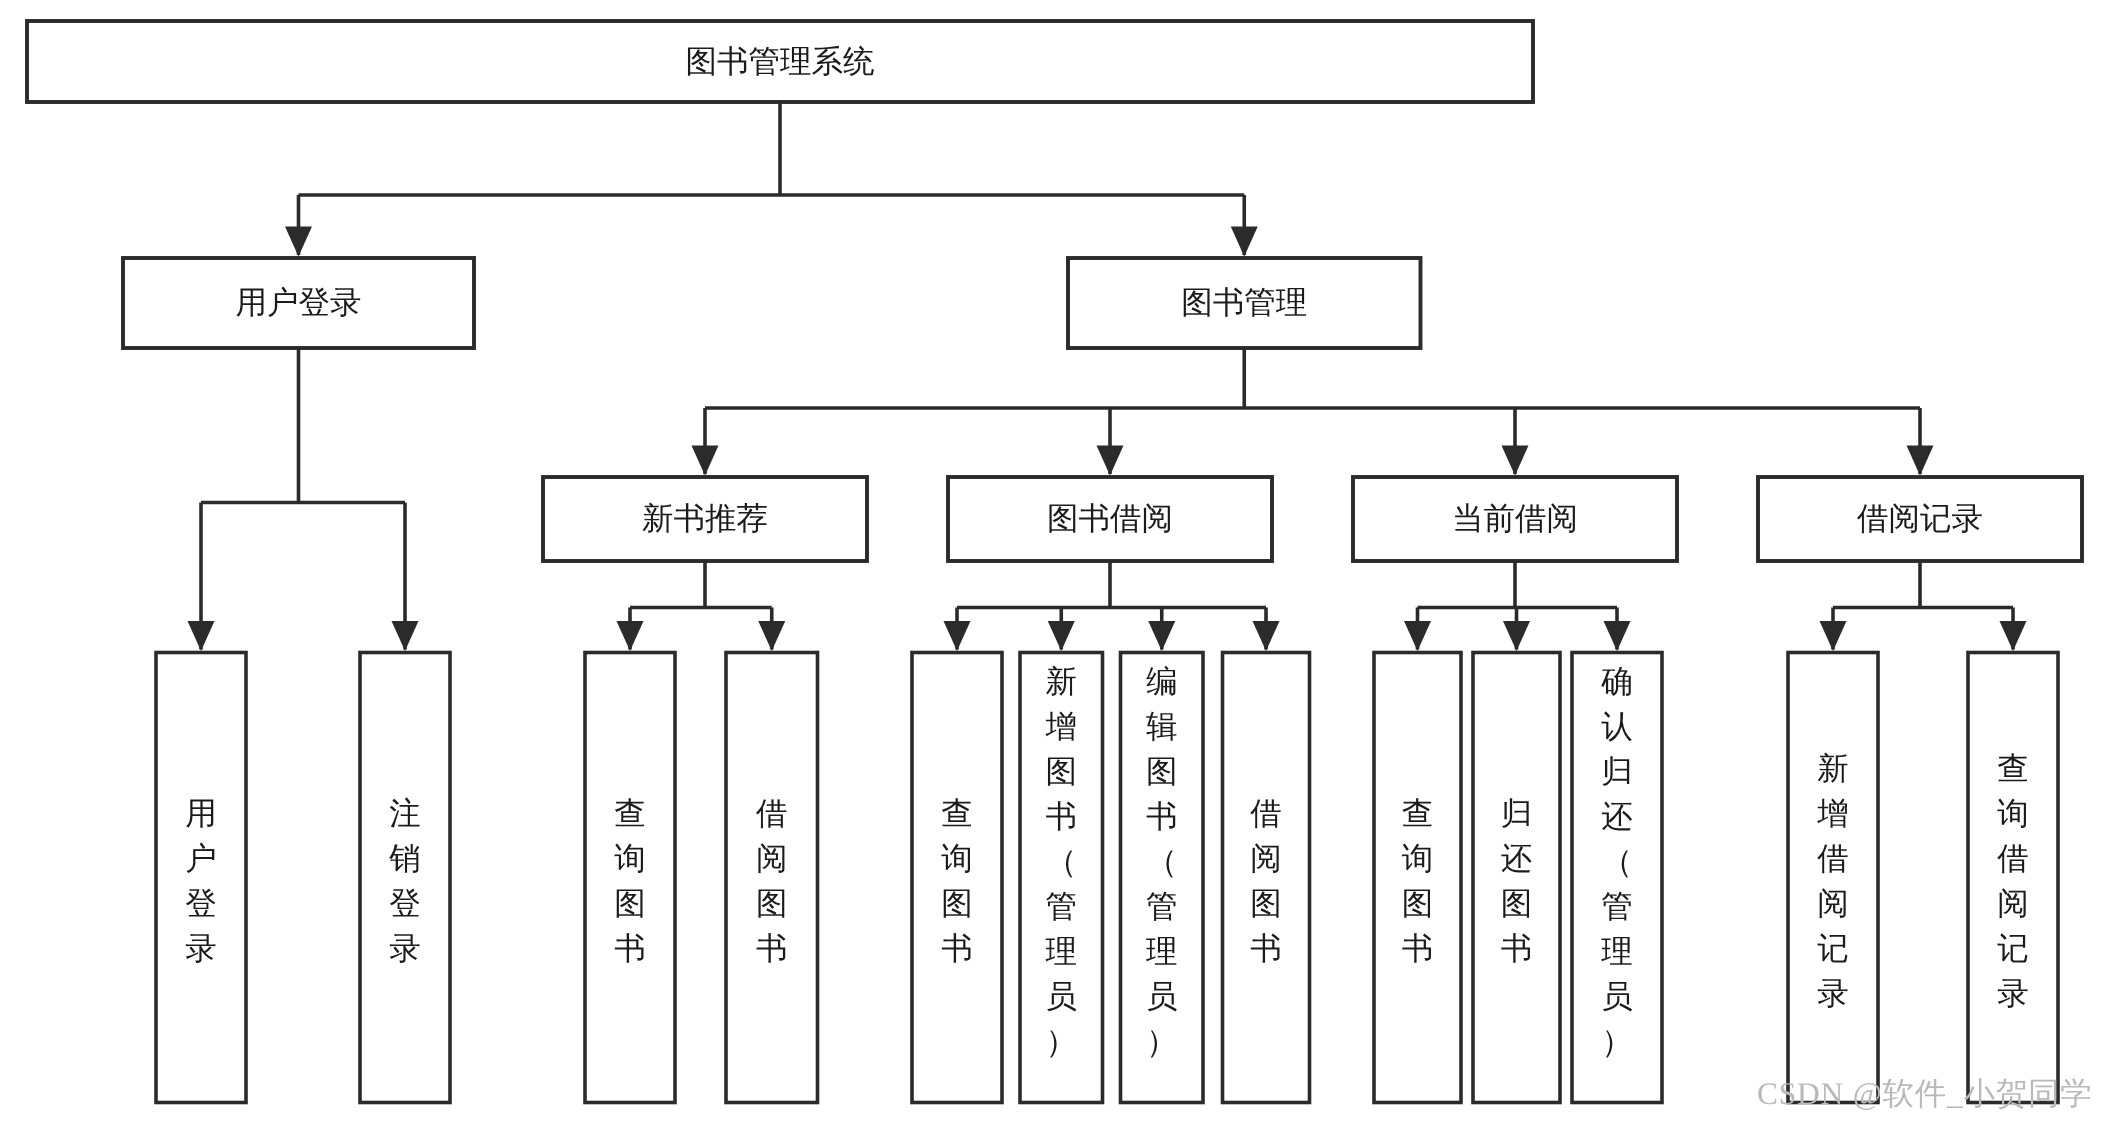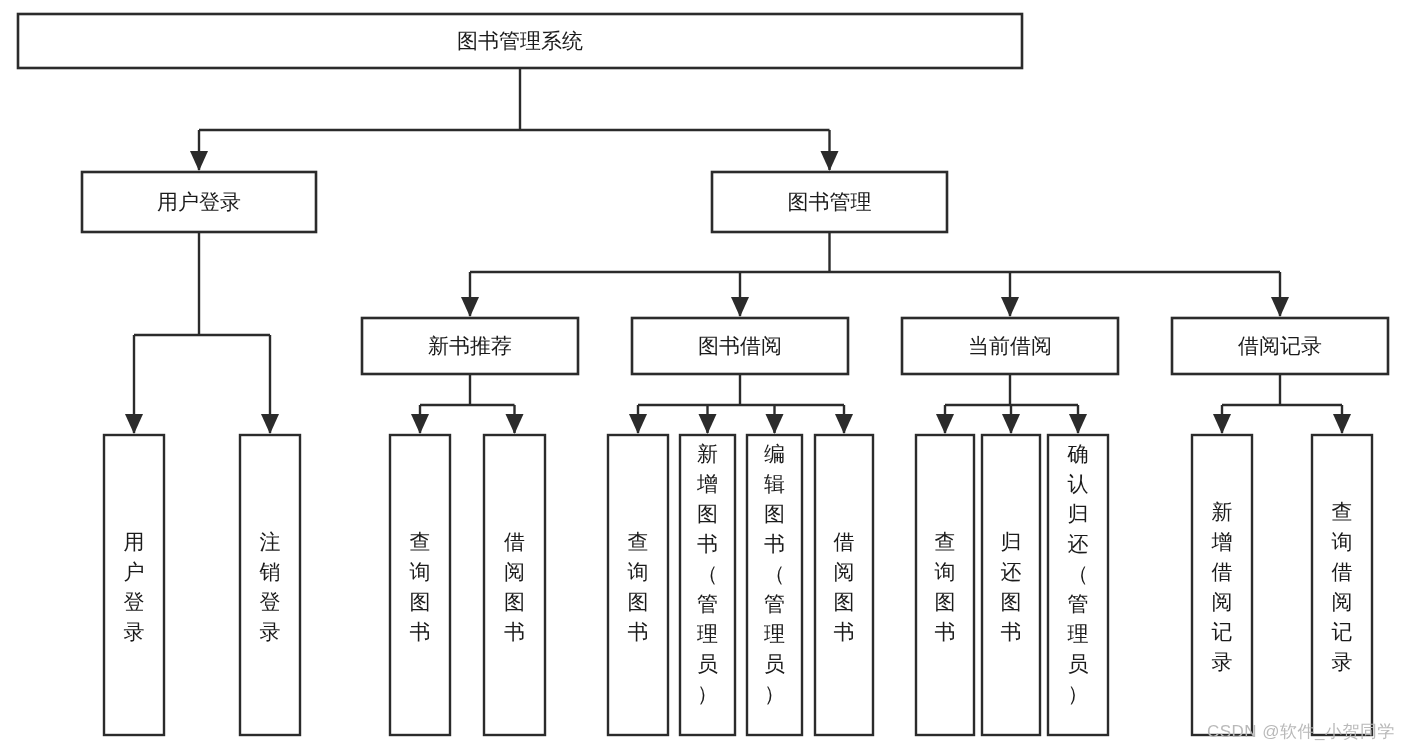--- a/index.html
+++ b/index.html
@@ -56,22 +56,22 @@
   .leaf-label {
     font-family: "DejaVu Sans", "Liberation Sans", sans-serif;
     fill: #1b1b1b;
     font-size: 21px;
     text-anchor: middle;
   }
   .watermark {
     position: absolute;
     right: 10px;
     bottom: 4px;
-    font-family: Liberation Sans, sans-serif;
-    font-size: 17px;
+    font-family: Liberation Serif, serif;
+    font-size: 21px;
     color: #b9b9b9;
     letter-spacing: 0.5px;
     white-space: nowrap;
     user-select: none;
     margin-left: 15px;
   }
 </style>
 </head>
 <body>
 

